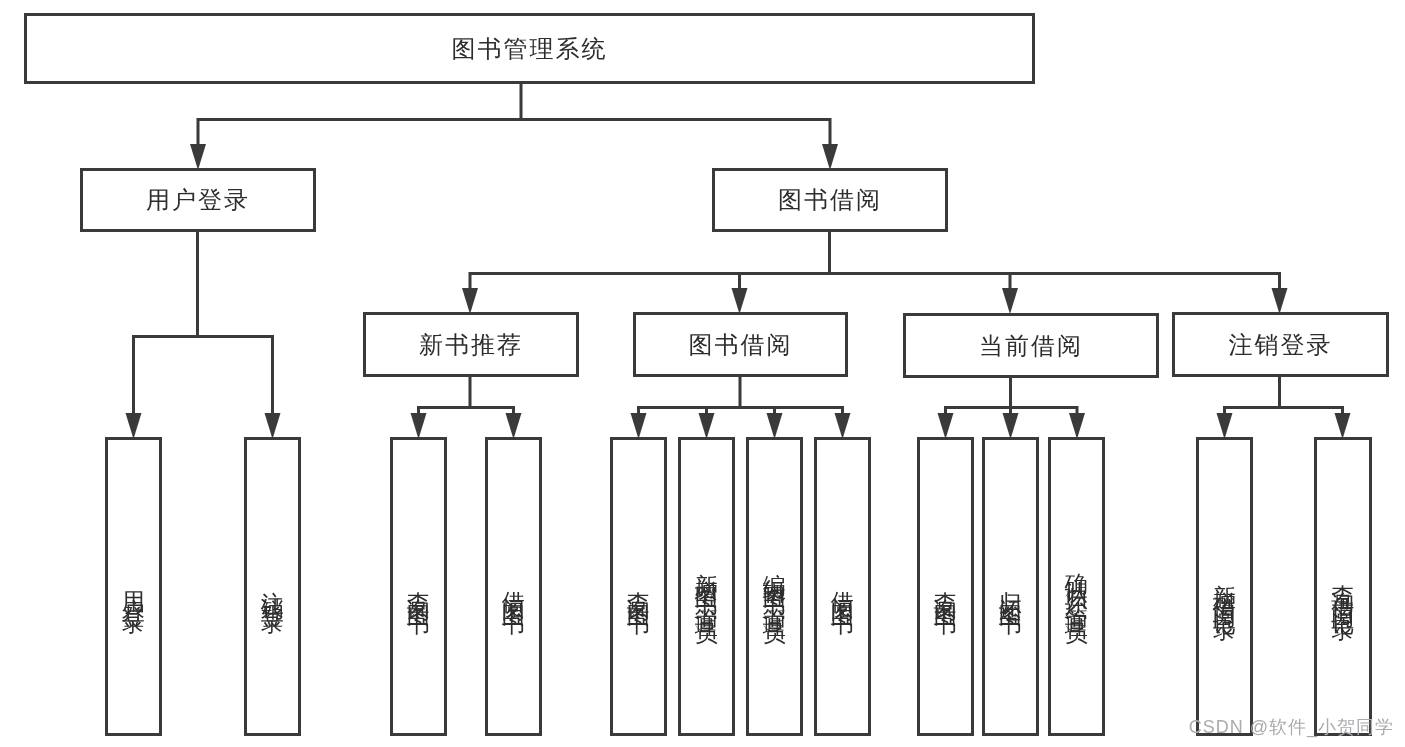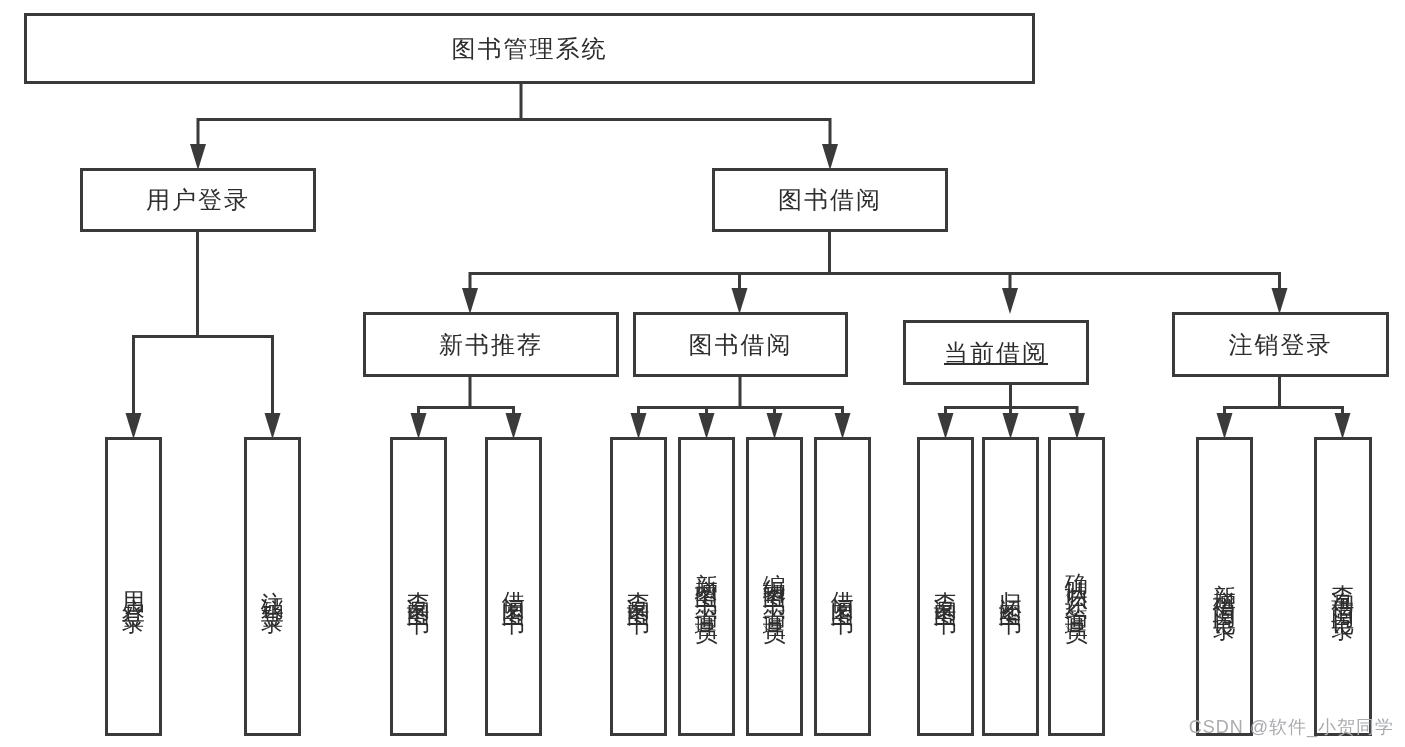--- a/index.html
+++ b/index.html
@@ -79,27 +79,27 @@
     <span>图书管理系统</span>
   </div>
 
   <div class="node" style="left:80px; top:168px; width:236px; height:64px;">
     <span>用户登录</span>
   </div>
   <div class="node" style="left:712px; top:168px; width:236px; height:64px;">
     <span>图书借阅</span>
   </div>
 
-  <div class="node" style="left:363px; top:312px; width:256px; height:65px;align-items:center;">
+  <div class="node" style="left:363px; top:312px; width:216px; height:65px;align-items:center;">
     <span>新书推荐</span>
   </div>
   <div class="node" style="left:633px; top:312px; width:215px; height:65px;">
     <span>图书借阅</span>
   </div>
-  <div class="node" style="left:903px; top:320px; width:186px; height:65px;text-decoration:underline;">
+  <div class="node" style="left:903px; top:313px; width:256px; height:65px;">
     <span>当前借阅</span>
   </div>
   <div class="node" style="left:1172px; top:312px; width:217px; height:65px;">
     <span>注销登录</span>
   </div>
 
   <div class="node leaf" style="left:105px; top:437px; width:57px; height:299px;">
     <span class="vtext">用户登录</span>
   </div>
   <div class="node leaf" style="left:244px; top:437px; width:57px; height:299px;">

